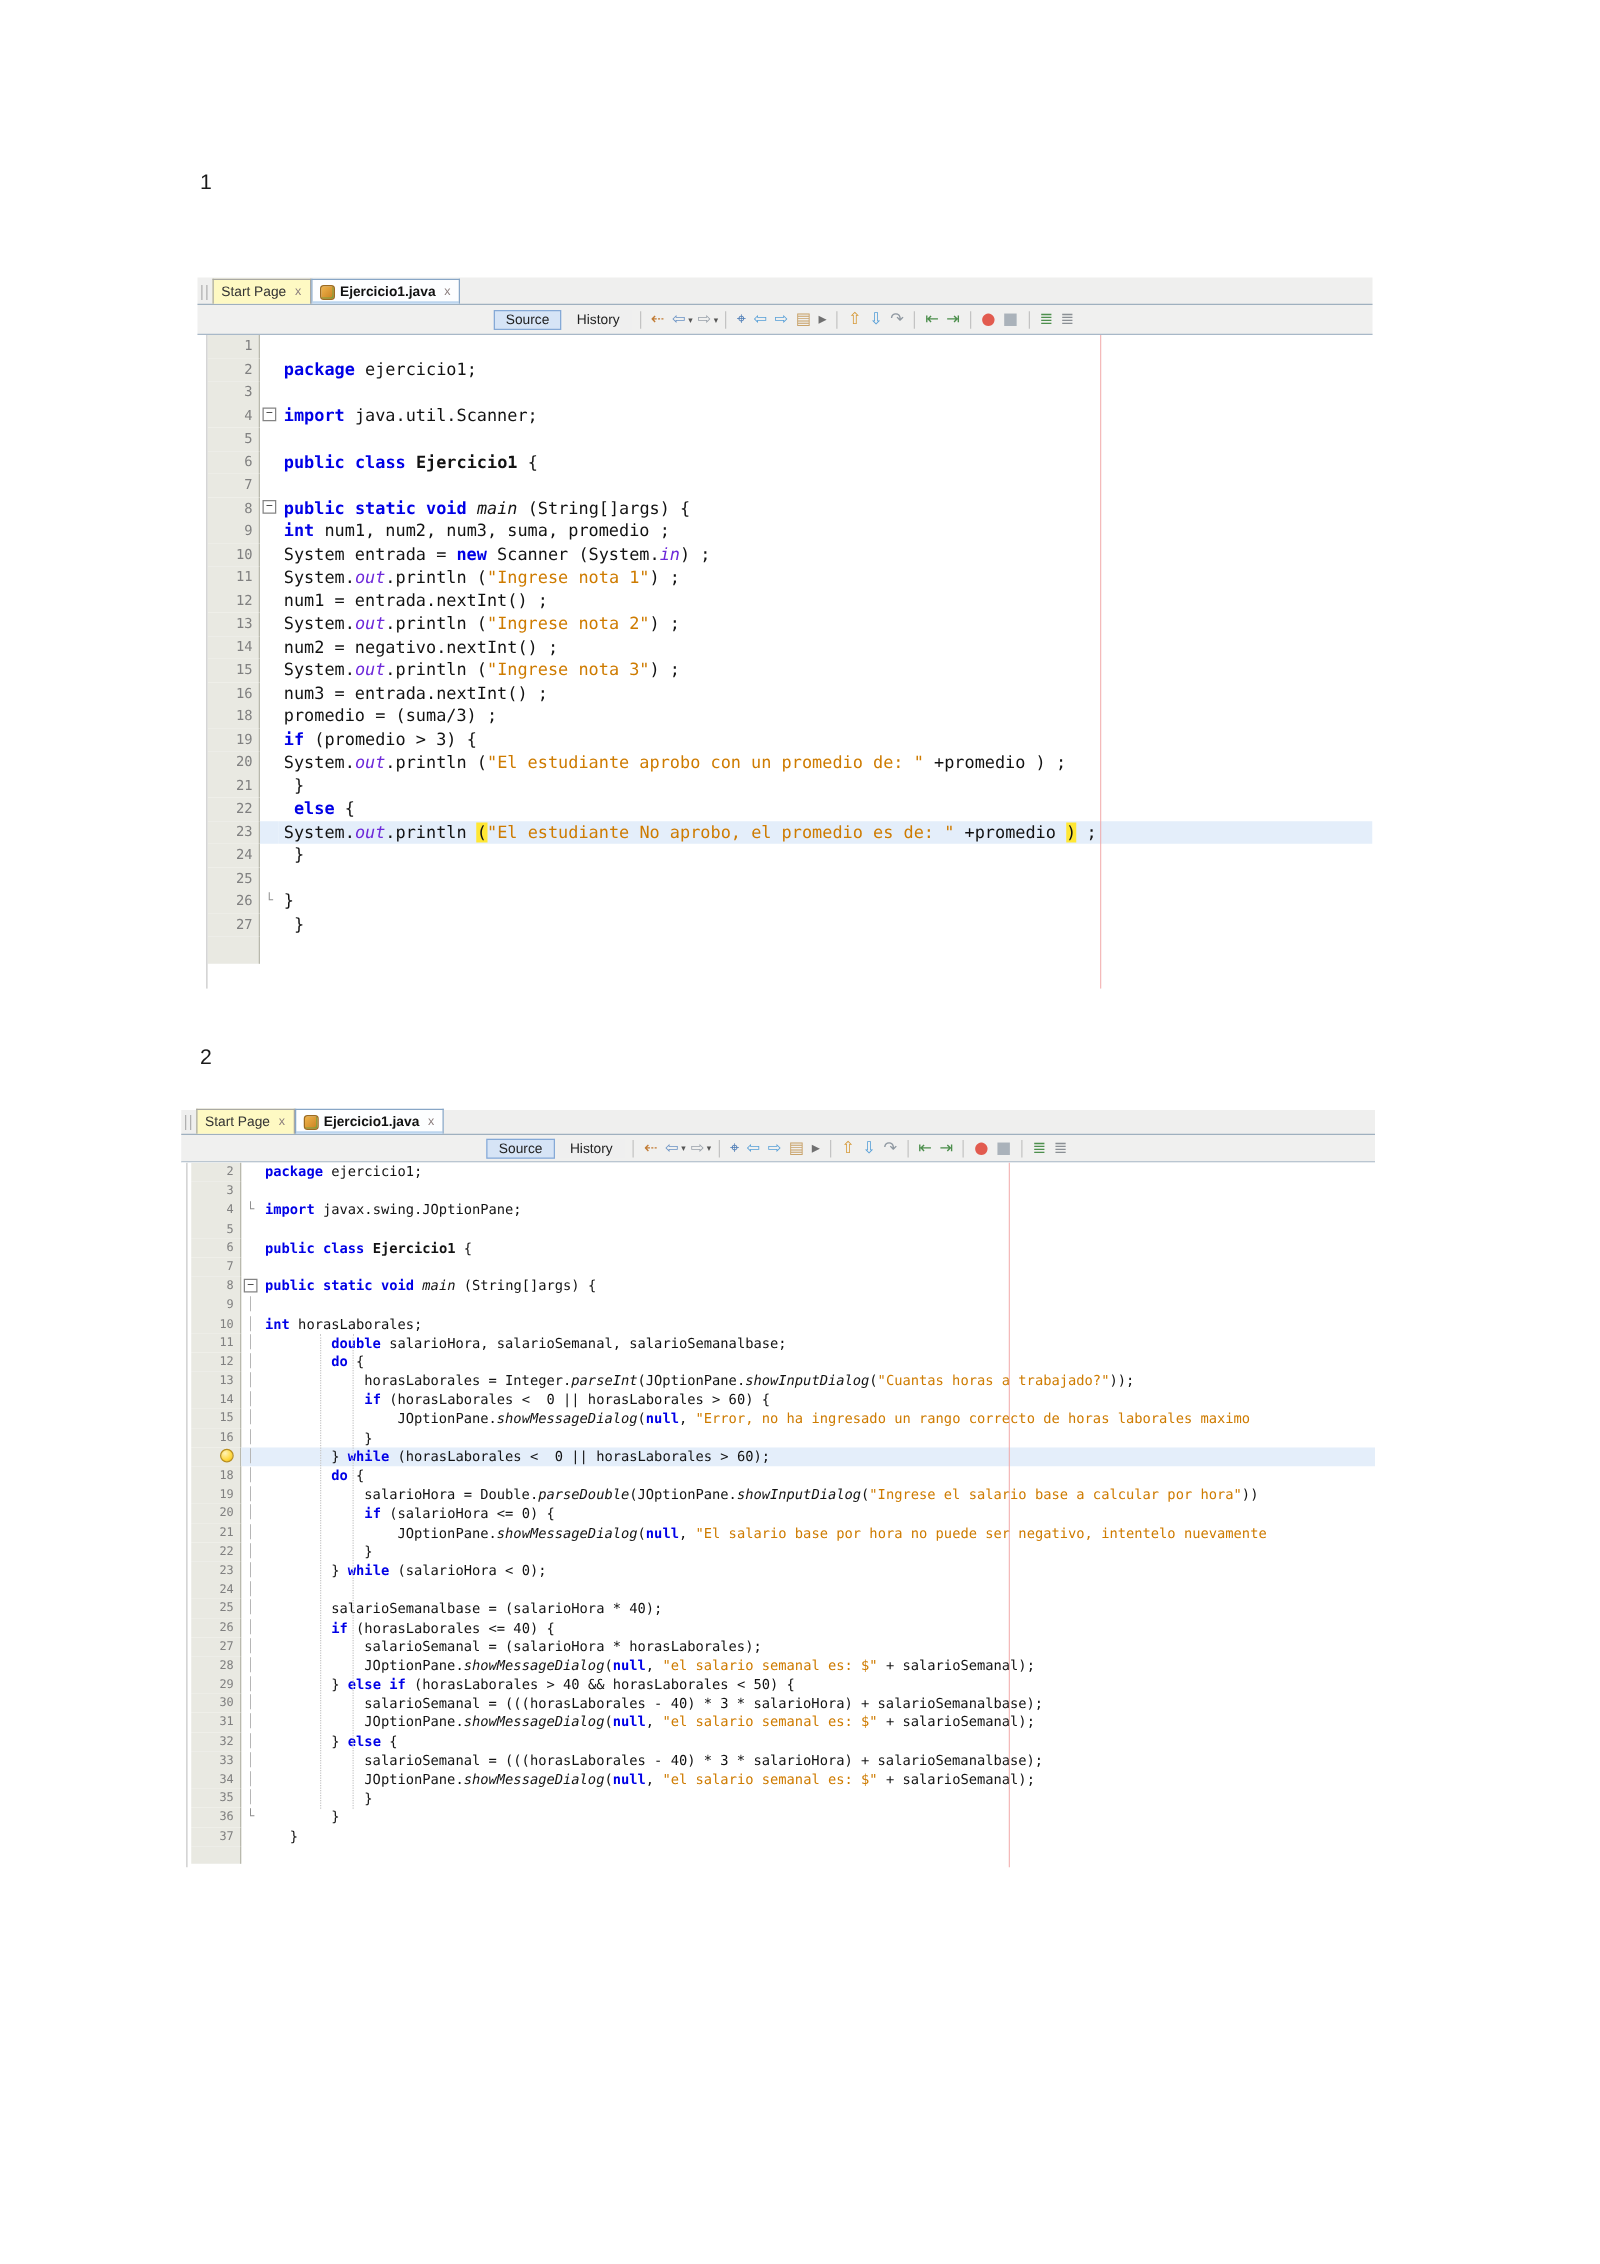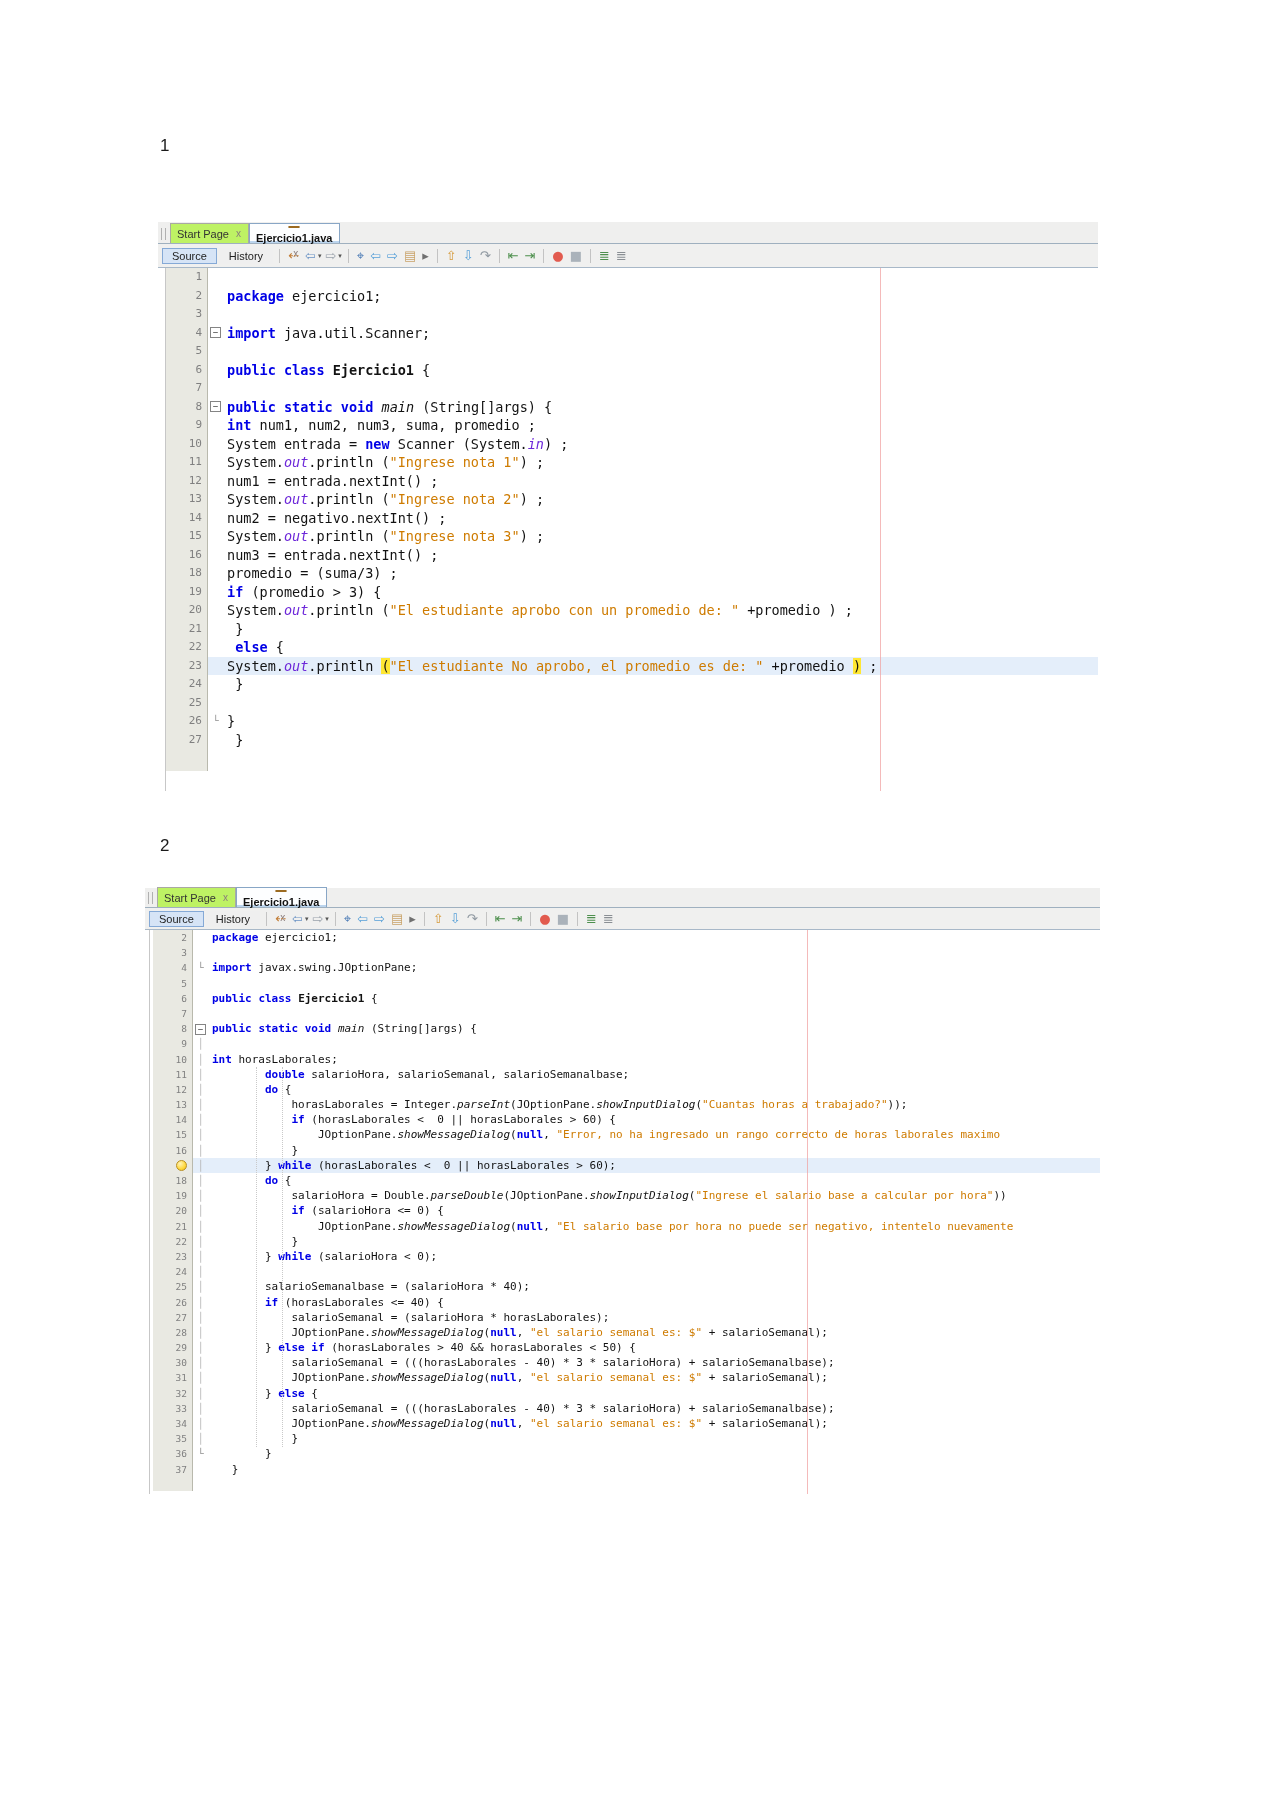--- a/index.html
+++ b/index.html
@@ -6,30 +6,30 @@
   .page{position:relative;width:1280px;height:1811px;background:#fff;overflow:hidden;
         font-family:"Liberation Sans",sans-serif;}
   .fig-label{position:absolute;font-size:17px;color:#1a1a1a;}
   .shot{position:absolute;background:#fff;}
   
   .tabbar{display:flex;align-items:flex-end;background:#efefee;border-bottom:1px solid #9fb0bf;
           height:21px;padding-left:2px;}
   .grip{width:3px;height:12px;border-left:1px solid #b0b0b0;border-right:1px solid #b0b0b0;
         margin:0 4px 3px 1px;}
   .tab{display:flex;align-items:center;gap:4px;padding:2px 7px 2px 6px;height:15px;
-       background:#bef264;border:1px solid #a9a9a3;border-bottom:none;font-size:11px;color:#333;}
+       background:#fef9c3;border:1px solid #a9a9a3;border-bottom:none;font-size:11px;color:#333;}
   .tab.sel{background:#fdfeff;border-color:#88a6c6;box-shadow:inset 0 -2px 0 #bcd5ee;
-           font-weight:bold;color:#111;flex-direction:column;}
+           font-weight:bold;color:#111;}
   .tclose{color:#8a7d7d;font-size:10px;margin-left:3px;font-weight:normal;}
   .jicon{display:inline-block;width:10px;height:10px;border-radius:3px;
          background:linear-gradient(135deg,#f0b54d,#c87f1f);border:1px solid #9c6b21;
          box-shadow:inset -1px -1px 0 #7ca33a;}
   
   .toolbar{display:flex;align-items:center;background:#f0f0ef;border-bottom:1px solid #a8b8c8;
-           height:23px;padding:0 4px;gap:2px;}
+           height:23px;padding:0 4px;gap:2px;justify-content:center;}
   .btn-source{background:#d6e4f6;border:1px solid #85a9d6;padding:1px 9px;font-size:11px;color:#222;}
   .btn-history{padding:1px 9px;font-size:11px;color:#222;border:1px solid transparent;}
   .ticon{font-family:"DejaVu Sans",sans-serif;font-size:13px;line-height:1;padding:1px 2px;cursor:default;}
   .tsep{width:1px;height:14px;background:#c3c3c3;margin:0 4px;}
   .dd{font-size:7px;color:#555;margin-left:-2px;}
   
   .editor{position:relative;background:#fff;overflow:hidden;}
   .lstrip{position:absolute;left:0;top:0;bottom:0;width:7px;background:#fff;
           border-right:1px solid #c7c7c7;}
   .rows{margin-left:8px;}

